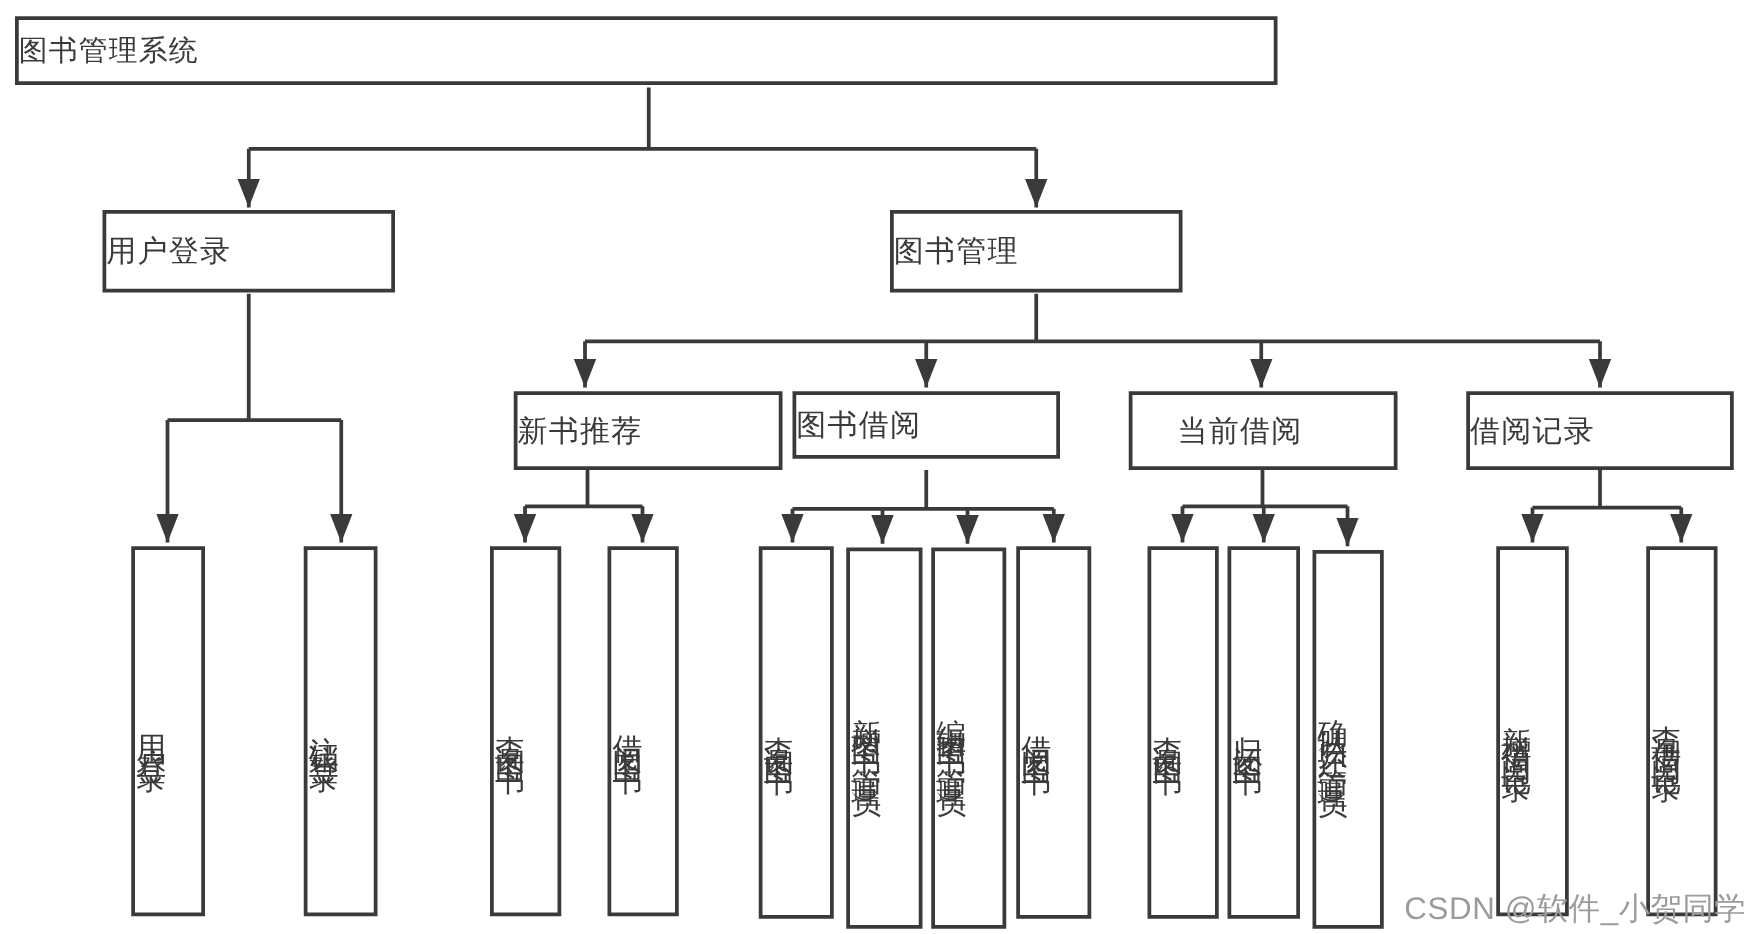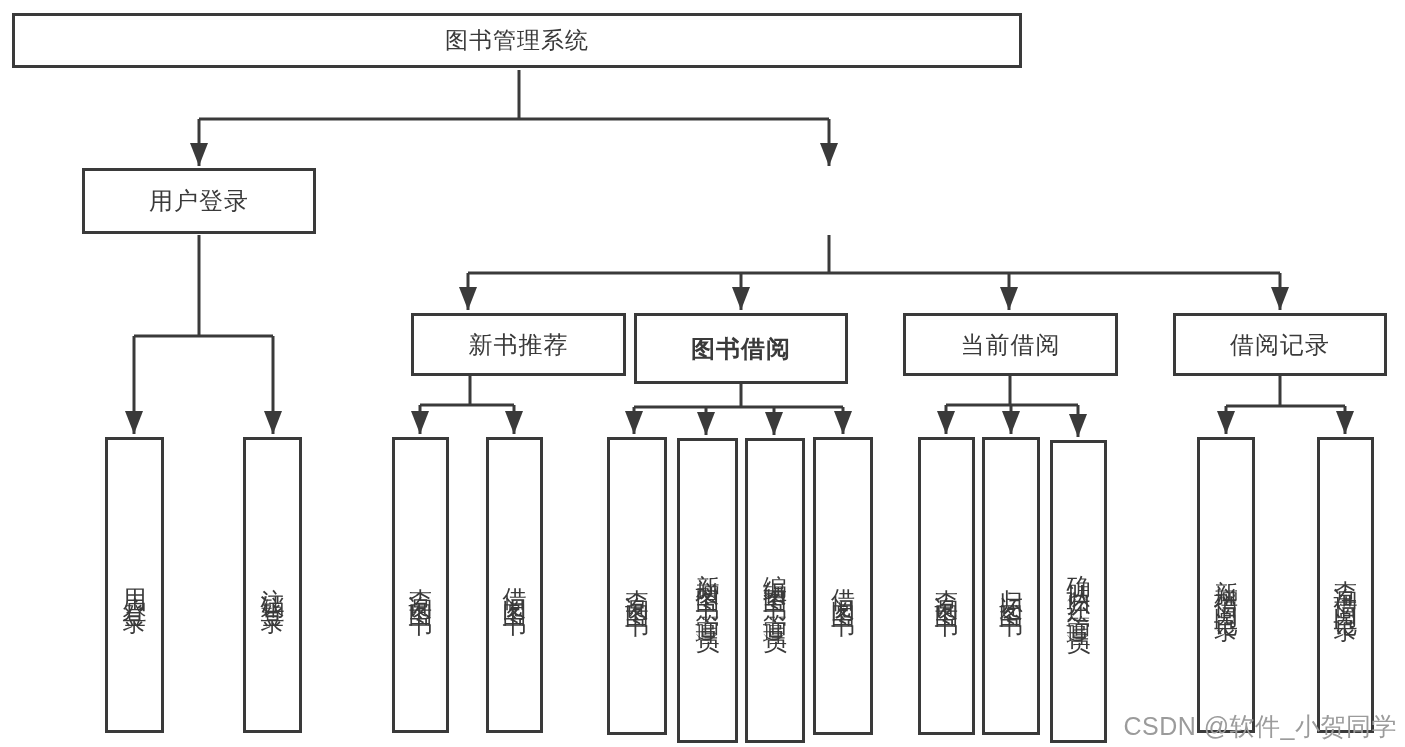--- a/index.html
+++ b/index.html
@@ -37,21 +37,21 @@
     stroke-width: 3;
   }
   .connectors .arrowhead { fill: var(--line); stroke: none; }
 
   .node {
     position: absolute;
     border: 3px solid var(--line);
     background: var(--background);
     display: flex;
     align-items: center;
-    justify-content: center;
+    justify-content: flex-start;
     color: var(--text);
   }
   .h-label {
     font-size: 24px;
     color: var(--text);
     letter-spacing: 1px;
     white-space: nowrap;
   }
   .node-root .h-label { font-size: 23px; }
   .v-label {
@@ -64,22 +64,22 @@
     white-space: nowrap;
   }
 
   
   .node-root        { left: 12px;  top: 13px;  width: 1010px; height: 55px; }
   
   .node-user-login  { left: 82px;  top: 168px; width: 234px; height: 66px; }
   .node-book-mgmt   { left: 712px; top: 168px; width: 234px; height: 66px; }
   
   .node-new-book    { left: 363px; top: 313px; width: 215px; height: 63px; margin-left: 48px; }
-  .node-borrowing   { left: 634px; top: 313px; width: 214px; height: 71px; font-weight: bold; }
-  .node-current     { left: 903px; top: 313px; width: 215px; height: 63px; }
+  .node-borrowing   { left: 634px; top: 313px; width: 214px; height: 54px; }
+  .node-current     { left: 903px; top: 313px; width: 215px; height: 63px; padding-left: 36px; }
   .node-records     { left: 1173px;top: 313px; width: 214px; height: 63px; }
   
   .leaf-a1 { left: 105px;  top: 437px; width: 59px; height: 296px; }
   .leaf-a2 { left: 243px;  top: 437px; width: 59px; height: 296px; }
   .leaf-b1 { left: 392px;  top: 437px; width: 57px; height: 296px; }
   .leaf-b2 { left: 486px;  top: 437px; width: 57px; height: 296px; }
   .leaf-c1 { left: 607px;  top: 437px; width: 60px; height: 298px; }
   .leaf-c2 { left: 677px;  top: 438px; width: 61px; height: 305px; }
   .leaf-c3 { left: 745px;  top: 438px; width: 60px; height: 305px; }
   .leaf-c4 { left: 813px;  top: 437px; width: 60px; height: 298px; }
@@ -146,20 +146,23 @@
     <line class="arrowline" x1="1345" y1="406" x2="1345" y2="434" marker-end="url(#arrow)"></line>
   </svg>
 
   <div class="node node-root">
     <span class="h-label">图书管理系统</span>
   </div>
 
   <div class="node node-user-login">
     <span class="h-label">用户登录</span>
   </div>
+  <div class="node node-book-mgmt">
+    <span class="h-label">图书管理</span>
+  </div>
 
   <div class="node node-new-book">
     <span class="h-label">新书推荐</span>
   </div>
   <div class="node node-borrowing">
     <span class="h-label">图书借阅</span>
   </div>
   <div class="node node-current">
     <span class="h-label">当前借阅</span>
   </div>

